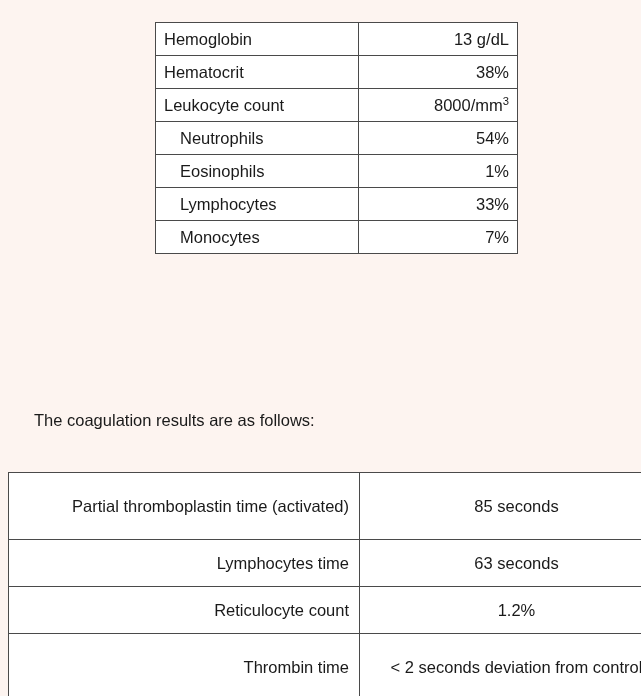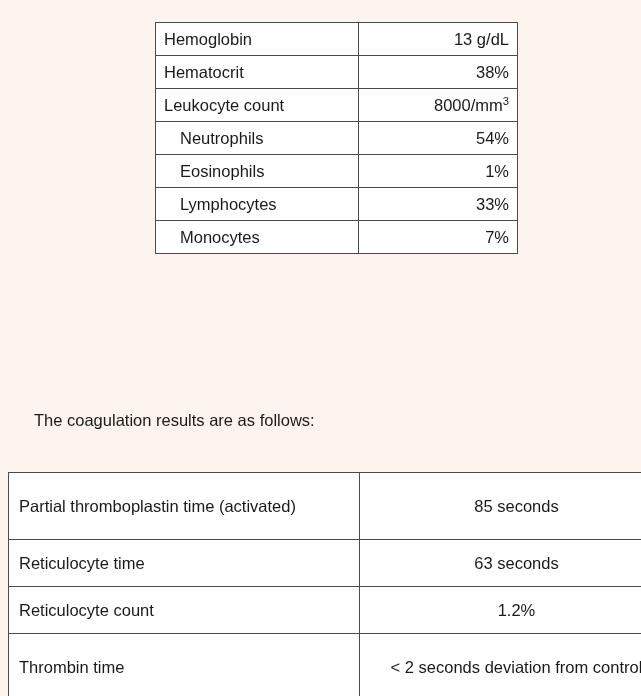--- a/index.html
+++ b/index.html
@@ -88,21 +88,21 @@
   }
   table.coag td {
     border: 1px solid #4a4a4a;
     font-size: 16.5px;
     background: #ffffff;
     line-height: 1.25;
     vertical-align: middle;
   }
   table.coag td.label {
     width: 330px;
-    text-align: left;
+    text-align: right;
     padding: 6px 10px;
   }
   table.coag td.value {
     width: 293px;
     text-align: center;
     padding: 6px 10px;
   }
   table.coag tr.tall td {
     height: 54px;
   }
@@ -153,21 +153,21 @@
   <div class="caption">The coagulation results are as follows:</div>
 
   <div class="coag-wrap">
     <table class="coag">
       <tbody>
         <tr class="tall">
           <td class="label">Partial thromboplastin time (activated)</td>
           <td class="value">85 seconds</td>
         </tr>
         <tr class="short">
-          <td class="label">Reticulocyte time</td>
+          <td class="label">Lymphocytes time</td>
           <td class="value">63 seconds</td>
         </tr>
         <tr class="short">
           <td class="label">Reticulocyte count</td>
           <td class="value">1.2%</td>
         </tr>
         <tr class="tall">
           <td class="label">Thrombin time</td>
           <td class="value">&lt; 2 seconds deviation from control</td>
         </tr>

